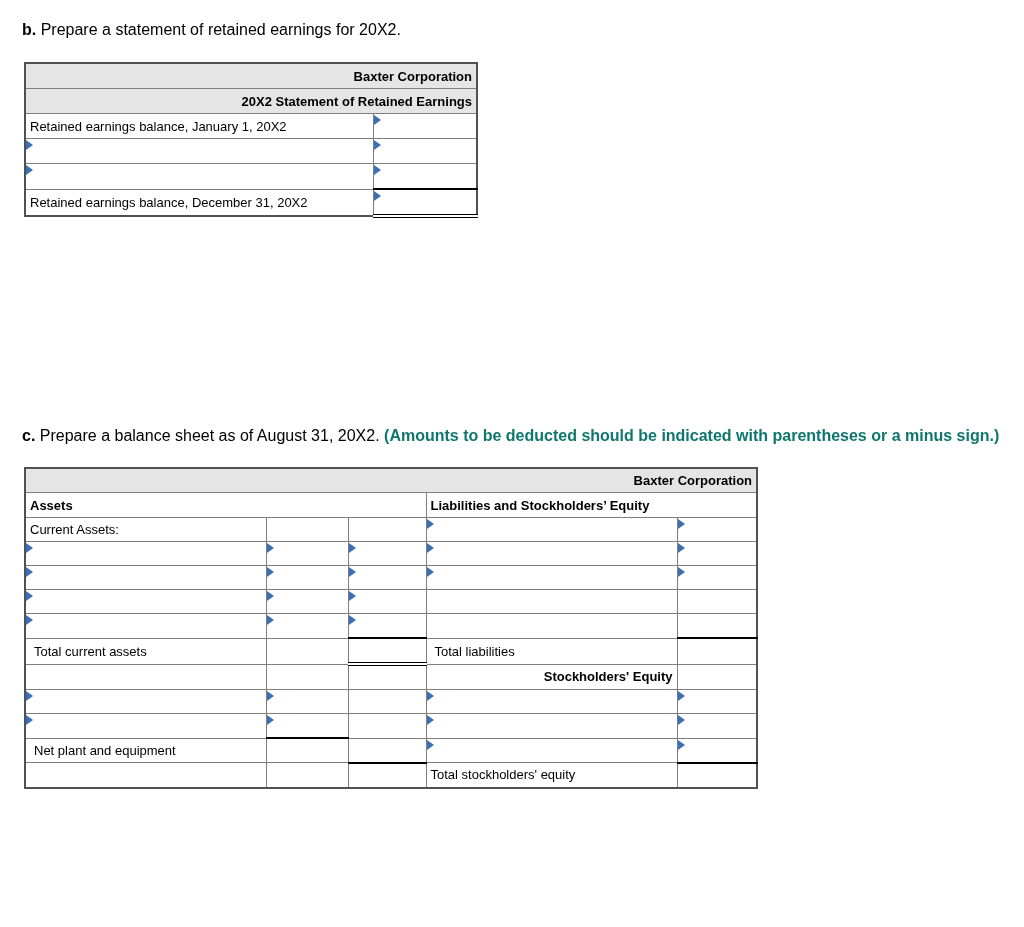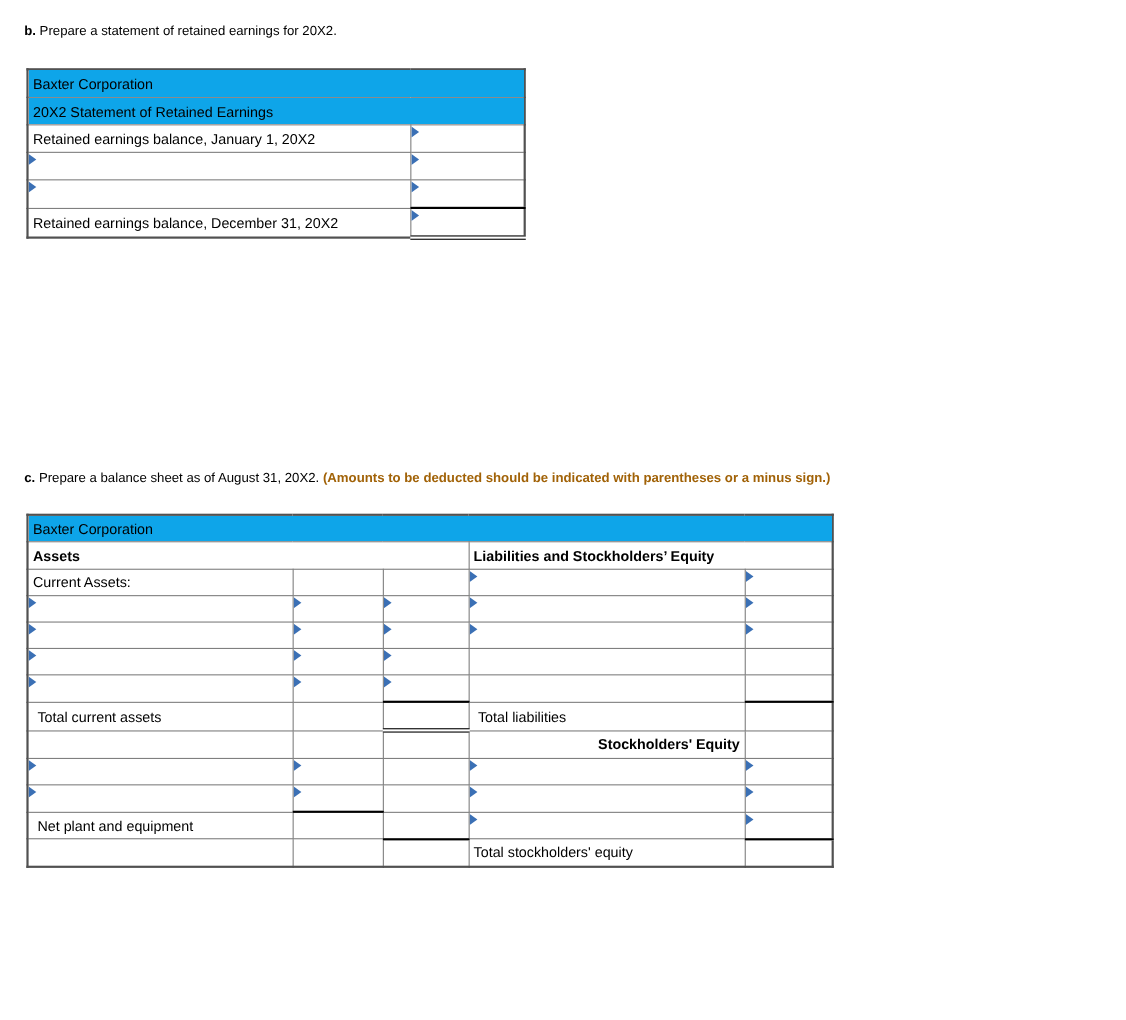--- a/index.html
+++ b/index.html
@@ -3,36 +3,36 @@
 <meta charset="utf-8">
 <style>
   html,body{margin:0;padding:0;background:#fff;}
   body{
     position:relative;
     width:1024px;height:927px;
     font-family:"Liberation Sans",sans-serif;
     font-size:13px;color:#000;
   }
   .abs{position:absolute;}
-  .q-head{font-size:12px;white-space:nowrap;}
+  .q-head{font-size:16px;white-space:nowrap;}
   .q-head b{font-weight:bold;}
-  .warn{color:#a16207;font-weight:bold;margin-top:27px;}
+  .warn{color:#0f766e;font-weight:bold;margin-top:27px;}
 
   table{border-collapse:collapse;table-layout:fixed;background:#fff;border:2px solid #515151;}
   td{
     border:1px solid #7f7f7f;
     height:23px;
     padding:0 4px;
     overflow:hidden;
     white-space:nowrap;
     vertical-align:middle;
     position:relative;
   }
   .t1 td{height:24px;}
-  tr.hdr td{background:#0ea5e9;font-weight:normal;text-align:left;}
+  tr.hdr td{background:#e5e5e5;font-weight:bold;text-align:right;}
   tr.colhdr td{font-weight:bold;height:24px;}
   td.ctr{font-weight:bold;text-align:right;}
   td.ind{padding-left:8px;}
 
   
   td.rt{border-top:2px solid #000;}
   td.rdb{border-bottom:4px double #000;}
 
   
   .tri{

